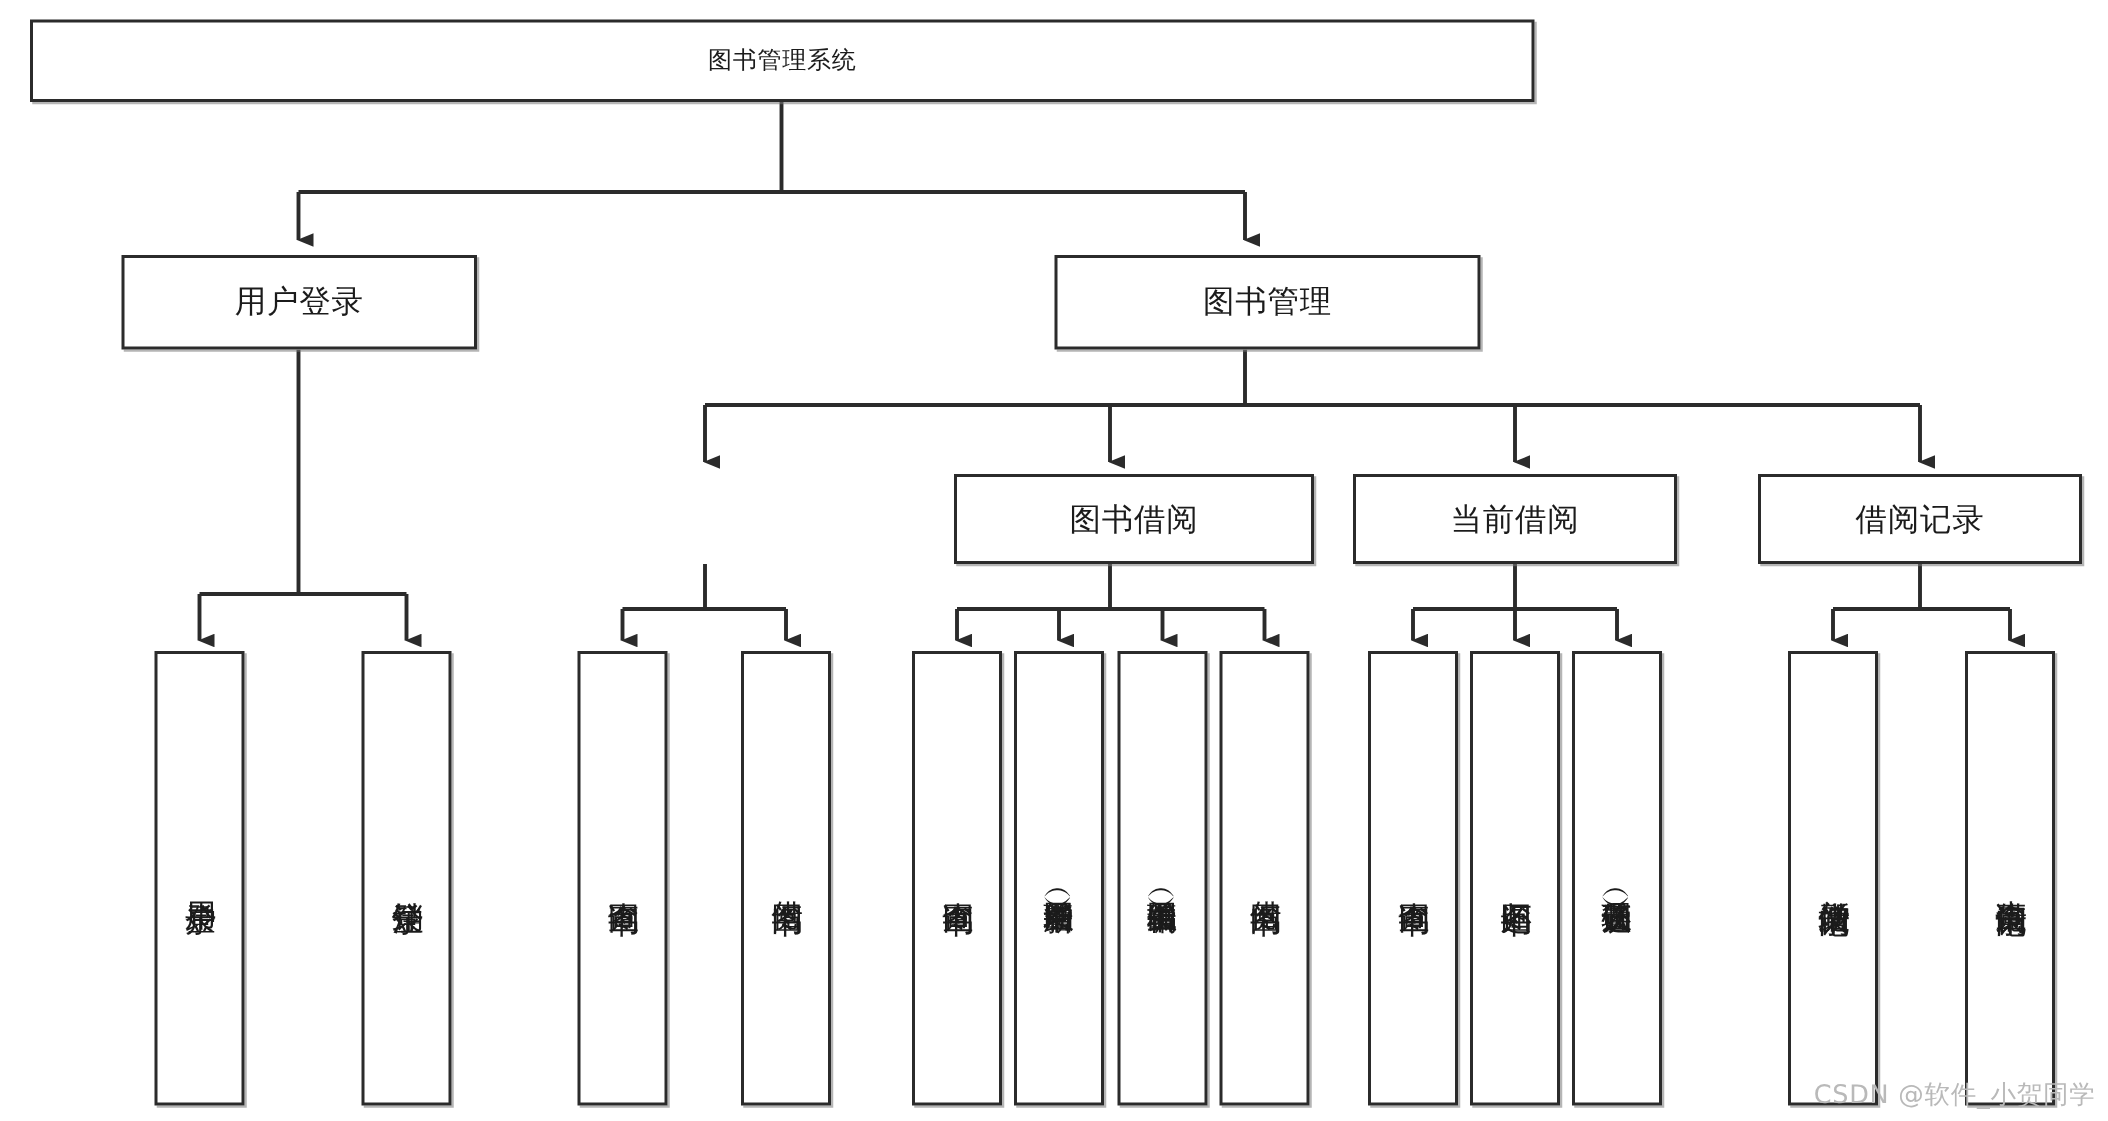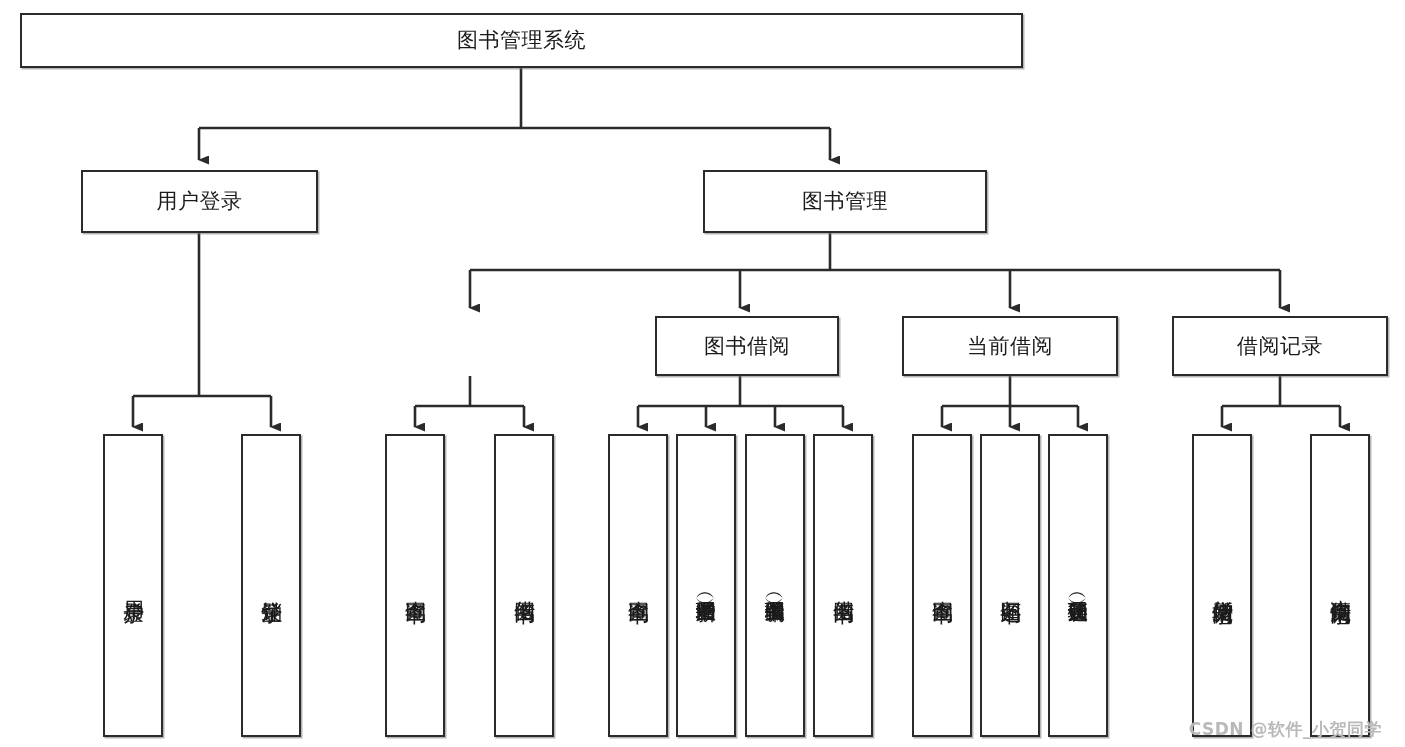--- a/index.html
+++ b/index.html
@@ -41,50 +41,49 @@
     color: #1b1b1b;
     text-align: center;
     line-height: 1.18;
     white-space: nowrap;
     letter-spacing: 0.5px;
   }
   .node-h .node-label {
     font-size: 21px;
   }
   .node-root .node-label {
-    font-size: 21px;
+    font-size: 16px;
   }
   .node-v {
     align-items: center;
     justify-content: center;
   }
   .node-v .node-label {
     writing-mode: vertical-rl;
     text-orientation: upright;
     font-size: 21px;
     line-height: 1.22;
     letter-spacing: 1px;
     white-space: nowrap;
   }
   .node-v.tight .node-label {
     font-size: 20px;
     letter-spacing: 0px;
     line-height: 1.12;
   }
   .watermark {
     position: absolute;
-    right: 23px;
+    right: 8px;
     bottom: 6px;
     font-size: 17px;
     color: #b9b9b9;
     letter-spacing: 0.5px;
     font-family: "DejaVu Sans", "Liberation Sans", sans-serif;
     white-space: nowrap;
     pointer-events: none;
-    font-weight: bold;
   }
 </style>
 </head>
 <body>
 
 <div id="diagram-root">
 
   <svg id="tree-svg" viewBox="0 0 1405 747">
     <defs>
       <marker id="arrowhead" markerWidth="9" markerHeight="11" refX="4.5" refY="10" orient="auto" markerUnits="userSpaceOnUse">
@@ -155,21 +154,21 @@
     <span class="node-label">图书管理系统</span>
   </div>
 
   <div class="node-box node-h" style="left:81px; top:170px; width:237px; height:63px;">
     <span class="node-label">用户登录</span>
   </div>
   <div class="node-box node-h" style="left:703px; top:170px; width:284px; height:63px;">
     <span class="node-label">图书管理</span>
   </div>
 
-  <div class="node-box node-h" style="left:655px; top:316px; width:184px; height:60px;">
+  <div class="node-box node-h" style="left:636px; top:316px; width:240px; height:60px;">
     <span class="node-label">图书借阅</span>
   </div>
   <div class="node-box node-h" style="left:1172px; top:316px; width:216px; height:60px;">
     <span class="node-label">借阅记录</span>
   </div>
   <div class="node-box node-h" style="left:902px; top:316px; width:216px; height:60px;">
     <span class="node-label">当前借阅</span>
   </div>
 
   <div class="node-box node-v" style="left:103px; top:434px; width:60px; height:303px;">

